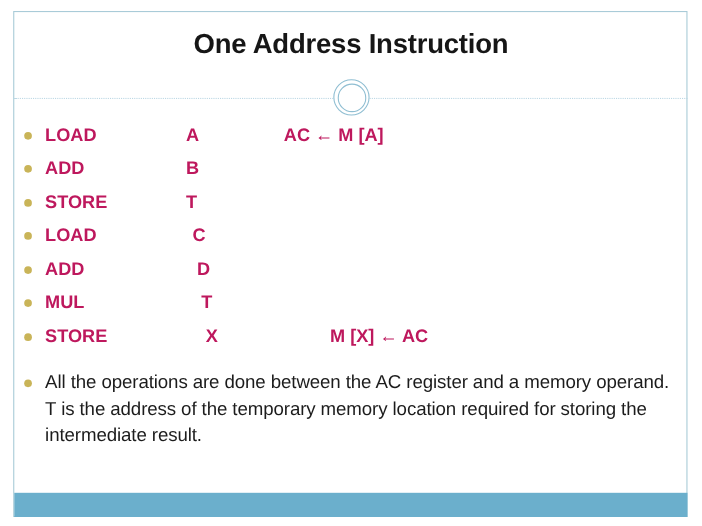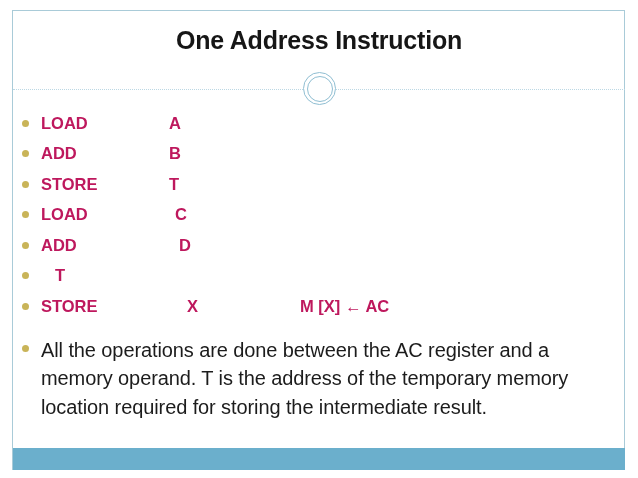--- a/index.html
+++ b/index.html
@@ -130,21 +130,21 @@
   #description-bullet {
     width: 7px;
     height: 7px;
     border-radius: 50%;
     background: #c9b458;
     flex: 0 0 auto;
     margin-right: 12px;
     margin-top: 9px;
   }
   #description-text {
-    font-size: 20px;
+    font-size: 17px;
     font-weight: normal;
     color: #1c1c1c;
     line-height: 1.42;
     letter-spacing: -0.1px;
   }
 
   
   #bottom-bar {
     position: absolute;
     left: 13px;
@@ -166,20 +166,21 @@
   <div id="title-divider"></div>
   <div id="divider-circle-outer"></div>
   <div id="divider-circle-inner"></div>
 
   <div id="instruction-list">
 
     <div class="instr-row" style="margin-left:0px;">
       <span class="bullet"></span>
       <span class="col-mnemonic">LOAD</span>
       <span class="col-operand">A</span>
+      <span class="col-rtl">AC ← M [A]</span>
     </div>
 
     <div class="instr-row">
       <span class="bullet"></span>
       <span class="col-mnemonic">ADD</span>
       <span class="col-operand">B</span>
     </div>
 
     <div class="instr-row">
       <span class="bullet"></span>
@@ -194,20 +195,21 @@
     </div>
 
     <div class="instr-row">
       <span class="bullet"></span>
       <span class="col-mnemonic">ADD</span>
       <span class="col-operand" style="padding-left:10px;">D</span>
     </div>
 
     <div class="instr-row">
       <span class="bullet"></span>
+      <span class="col-mnemonic">MUL</span>
       <span class="col-operand" style="padding-left:14px;">T</span>
     </div>
 
     <div class="instr-row">
       <span class="bullet"></span>
       <span class="col-mnemonic">STORE</span>
       <span class="col-operand" style="padding-left:18px;">X</span>
       <span class="col-rtl" style="margin-left:24px;">M [X] ← AC</span>
     </div>
 

